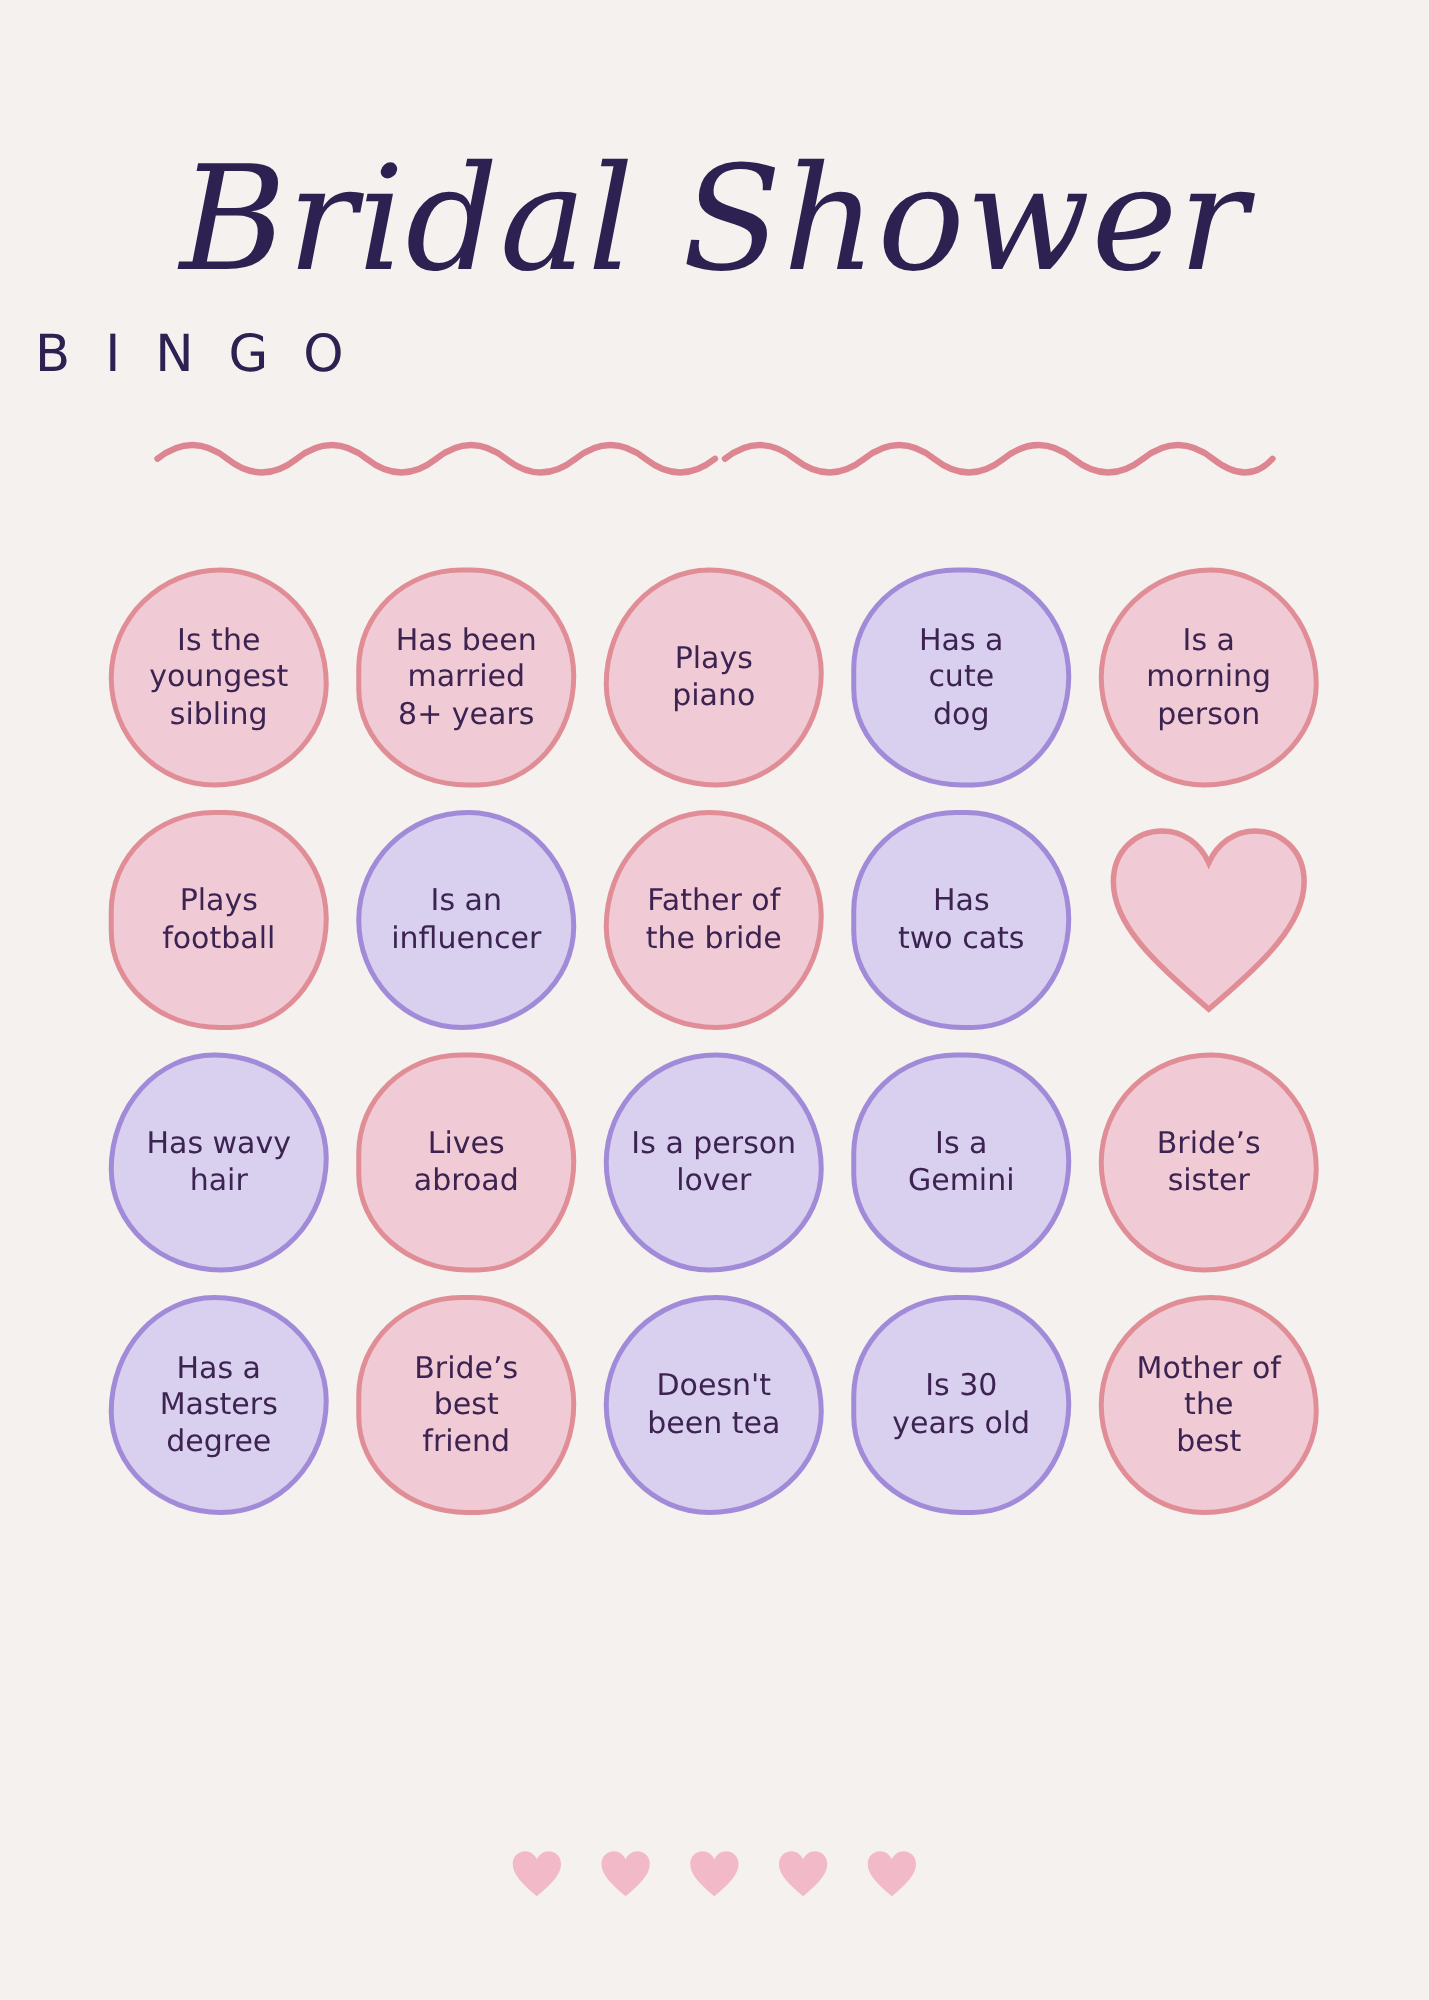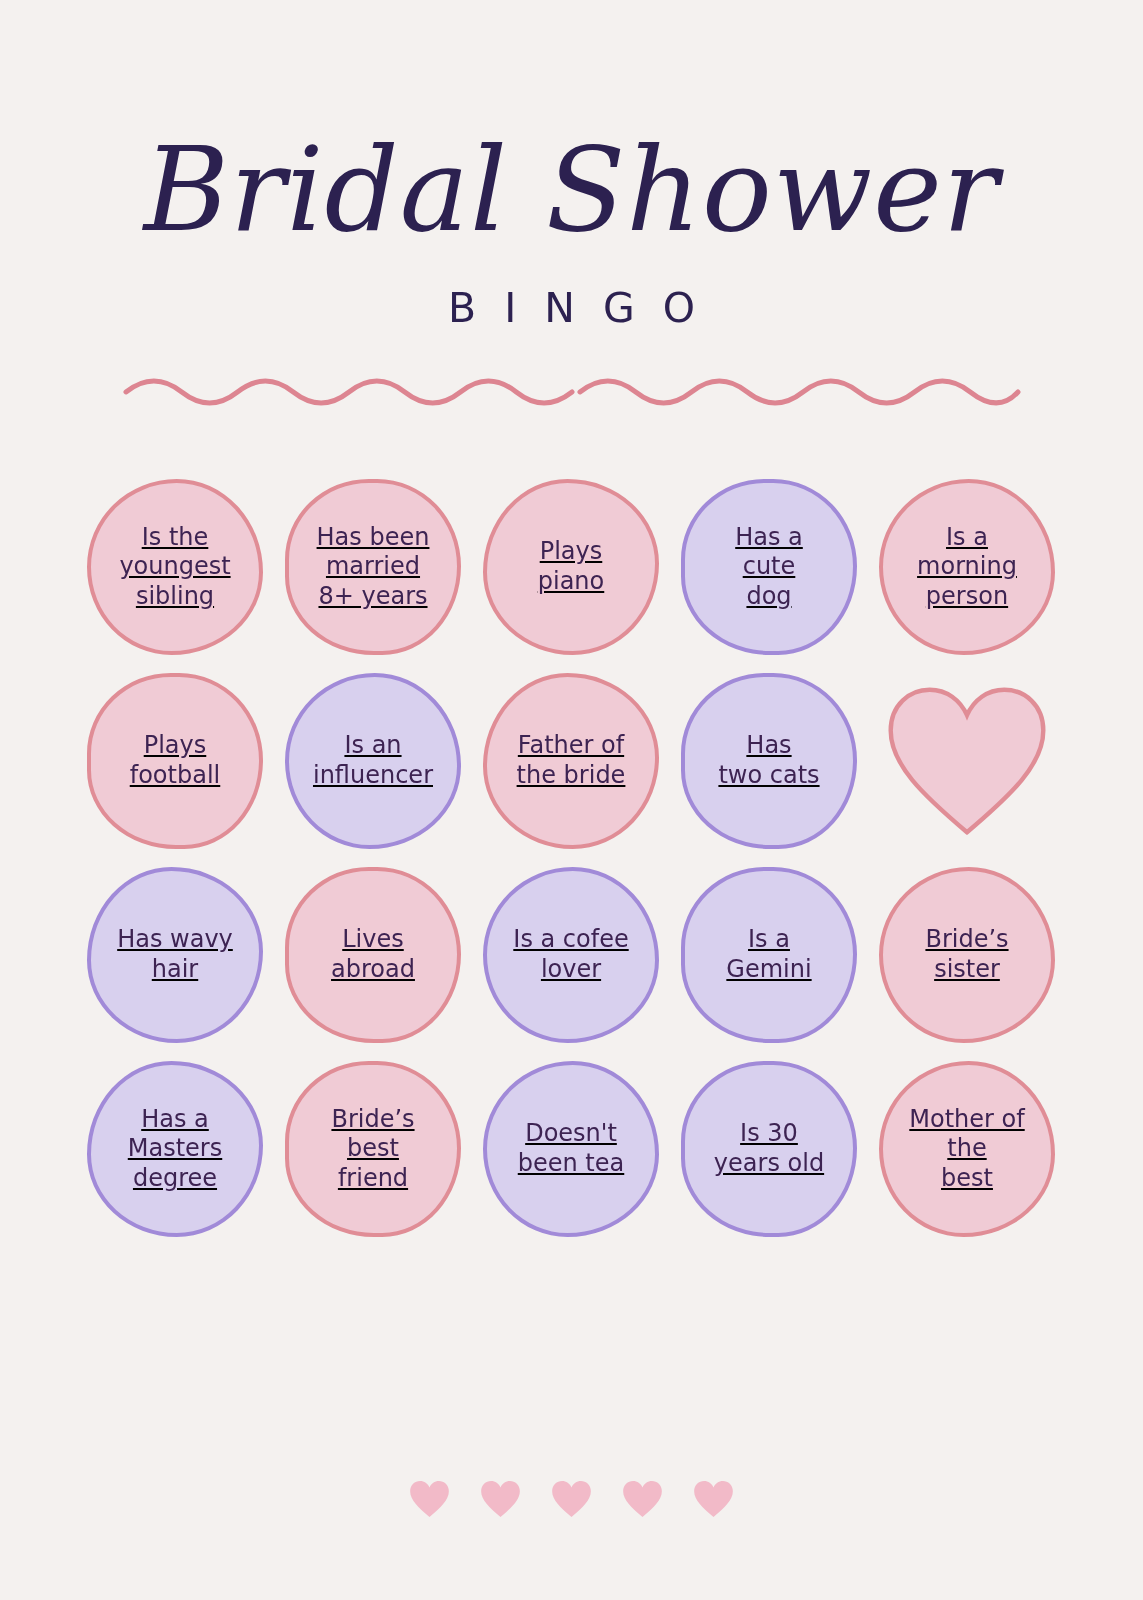--- a/index.html
+++ b/index.html
@@ -15,51 +15,50 @@
   }
   html,body{margin:0;padding:0;}
   .canvas{
     position:relative;
     width:1143px;height:1600px;
     background:var(--bg);
     overflow:hidden;
     font-family:"DejaVu Sans",sans-serif;
   }
   .title{
-    margin:16px;
+    margin:2px;
     padding-top:104px;
     text-align:center;
     font-family:"DejaVu Serif",serif;
     font-style:italic;
     font-weight:500;
     font-size:116px;
     line-height:1.2;
     color:var(--title-color);
     letter-spacing:1px;
   }
   .bingo{
-    margin-top:25px;
-    text-align:center;
+    margin-top:14px;
+    text-align:left;
     text-indent:28px;
     letter-spacing:28px;
     font-size:41px;
     font-weight:400;
     color:var(--title-color);
   }
   .squiggle{
     display:block;
     margin:38px auto 0;
   }
   .grid{
     margin:60px 0 0 76px;
     display:grid;
     grid-template-columns:repeat(5,198px);
     grid-auto-rows:194px;
     width:990px;
-    text-decoration:underline;
   }
   .cell{
     justify-self:center;
     align-self:center;
     width:176px;height:176px;
     box-sizing:border-box;
     display:flex;
     align-items:center;
     justify-content:center;
     text-align:center;
@@ -149,21 +148,21 @@
       </div>
       <div class="cell lavender blob-1">
         <span class="cell-label">Has wavy
 hair</span>
       </div>
       <div class="cell pink blob-2">
         <span class="cell-label">Lives
 abroad</span>
       </div>
       <div class="cell lavender blob-0">
-        <span class="cell-label">Is a cofee
+        <span class="cell-label">Is a person
 lover</span>
       </div>
       <div class="cell lavender blob-2">
         <span class="cell-label">Is a
 Gemini</span>
       </div>
       <div class="cell pink blob-0">
         <span class="cell-label">Bride’s
 sister</span>
       </div>

